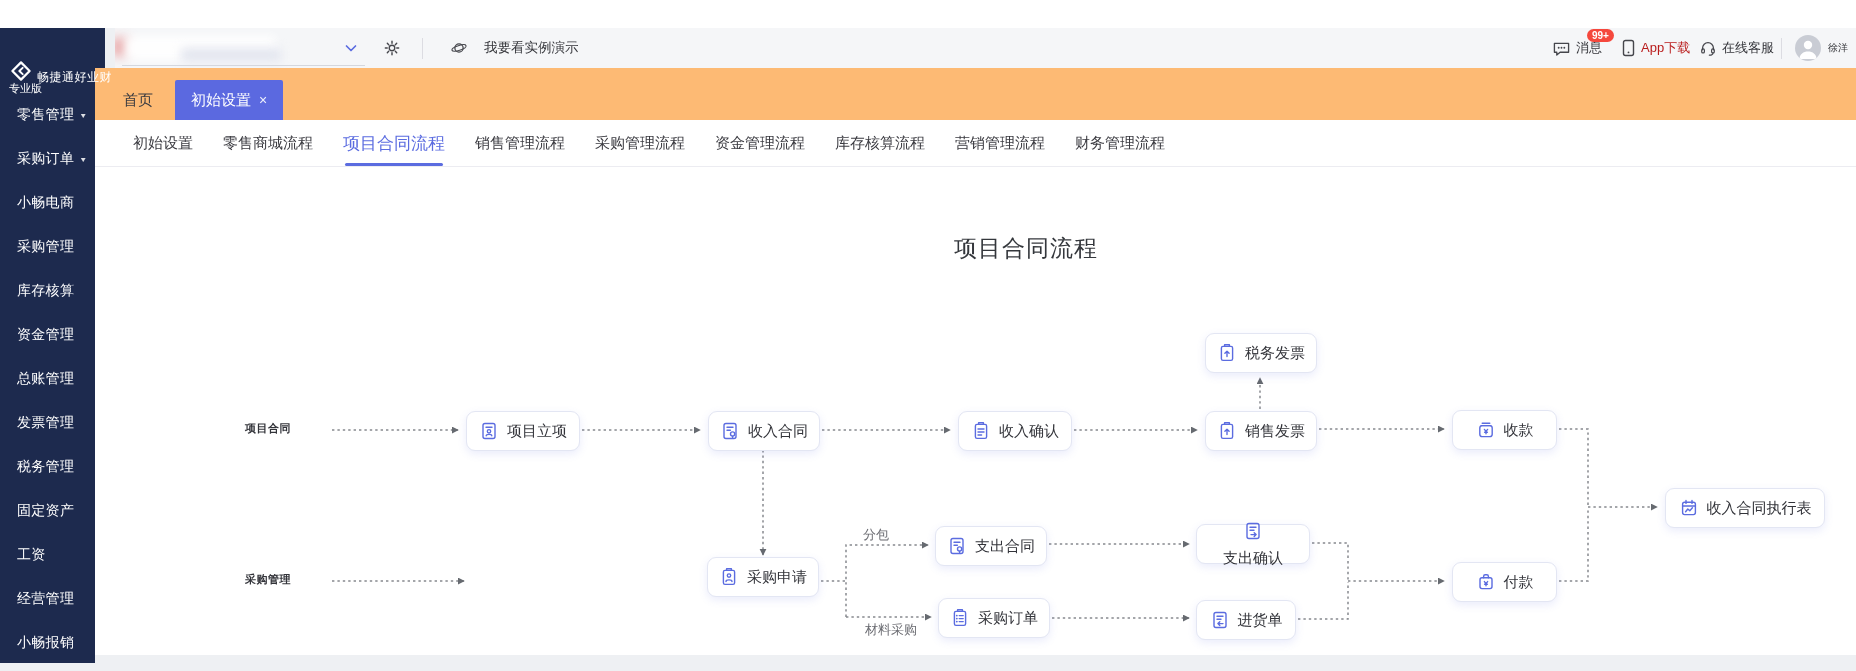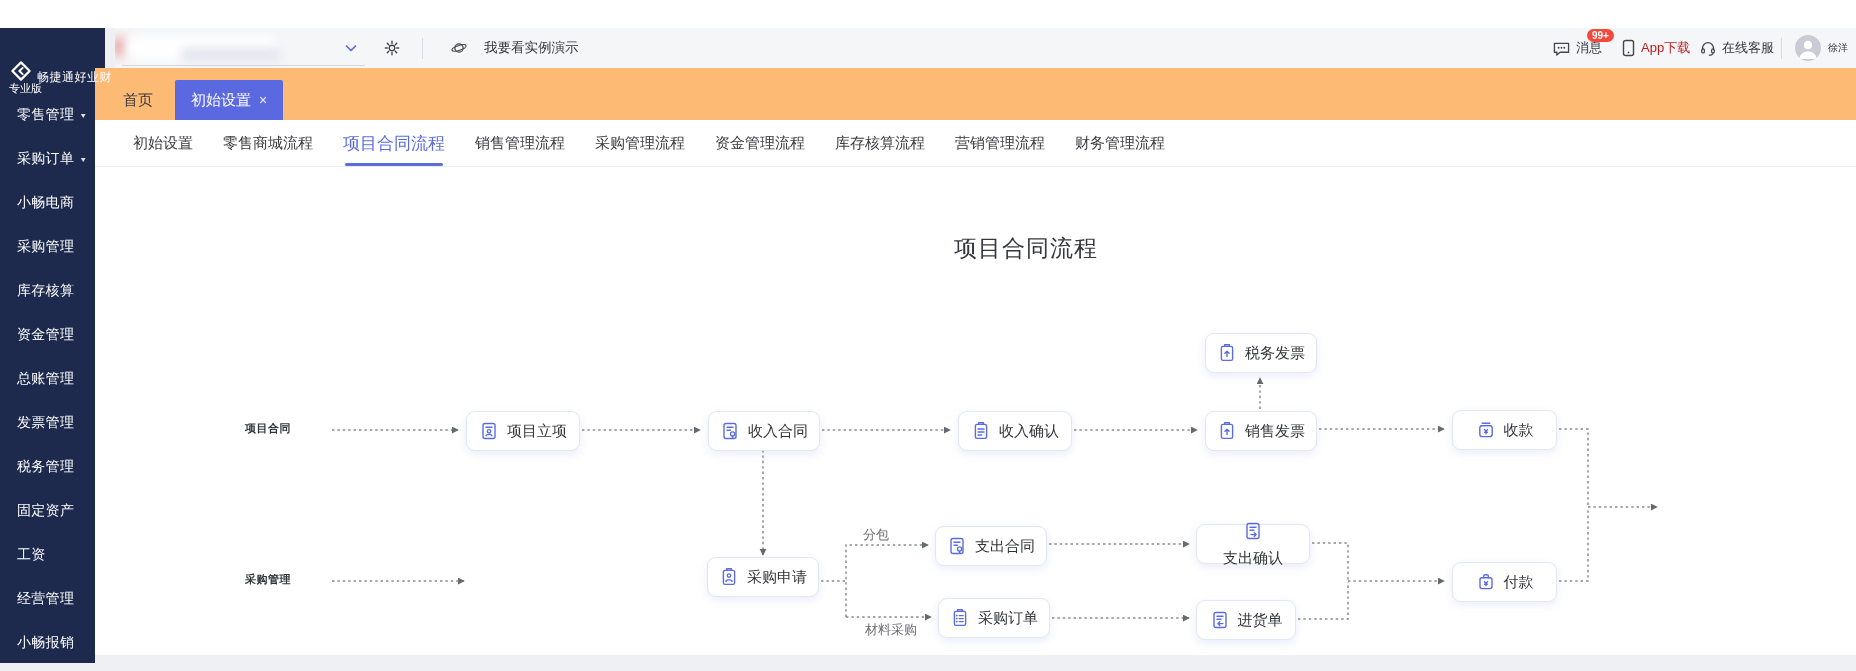--- a/index.html
+++ b/index.html
@@ -295,20 +295,28 @@
       <span>税务发票</span>
     </div>
     <div class="flow-node" style="left: 1452px; top: 410px; width: 103px;">
       <svg width="20" height="20" viewBox="0 0 20 20" fill="none" stroke="#5b6ce0" stroke-width="1.4" stroke-linecap="round" stroke-linejoin="round">
         <rect x="3.8" y="5.6" width="12.4" height="11" rx="2.4"></rect>
         <path d="M6.2 3.2h7.6M5.2 5.6h9.6"></path>
         <path d="M8.4 9.4l1.6 2 1.6-2M10 11.4v2.4M8.6 12.2h2.8"></path>
       </svg>
       <span>收款</span>
     </div>
+    <div class="flow-node" style="left: 1665px; top: 488px; width: 158px;">
+      <svg width="20" height="20" viewBox="0 0 20 20" fill="none" stroke="#5b6ce0" stroke-width="1.4" stroke-linecap="round" stroke-linejoin="round">
+        <rect x="3.6" y="4.2" width="12.8" height="12.4" rx="2"></rect>
+        <path d="M7 2.4v3M13 2.4v3M3.6 8h12.8"></path>
+        <path d="M6.6 13.8l2.2-2.8 2 1.8 2.6-3"></path>
+      </svg>
+      <span>收入合同执行表</span>
+    </div>
     <div class="flow-node" style="left: 707px; top: 535px; width: 110px; margin-top: 22px;">
       <svg width="20" height="20" viewBox="0 0 20 20" fill="none" stroke="#5b6ce0" stroke-width="1.4" stroke-linecap="round" stroke-linejoin="round">
         <rect x="4.4" y="3.4" width="11.2" height="14" rx="1.6"></rect>
         <path d="M7.6 3.4v-1.6h4.8v1.6"></path>
         <circle cx="10" cy="8.6" r="1.7"></circle>
         <path d="M7 14.6c0-2.3 6-2.3 6 0"></path>
       </svg>
       <span>采购申请</span>
     </div>
     <div class="flow-node" style="left: 935px; top: 526px; width: 110px;">

